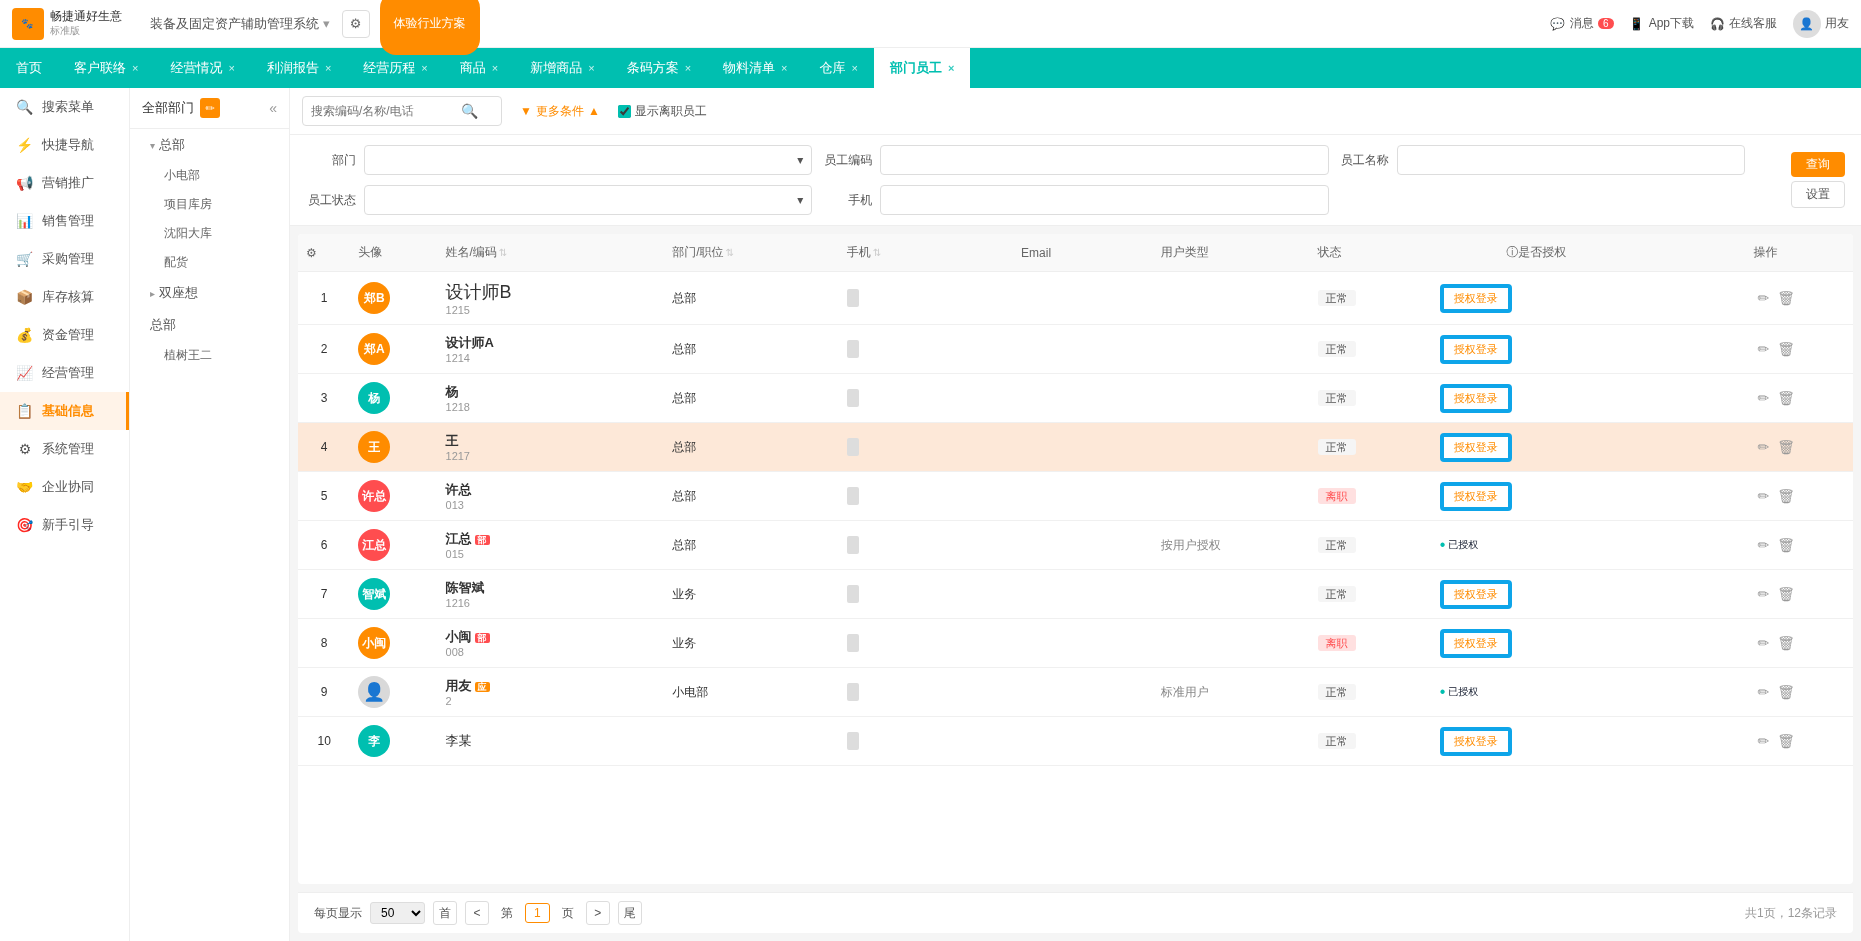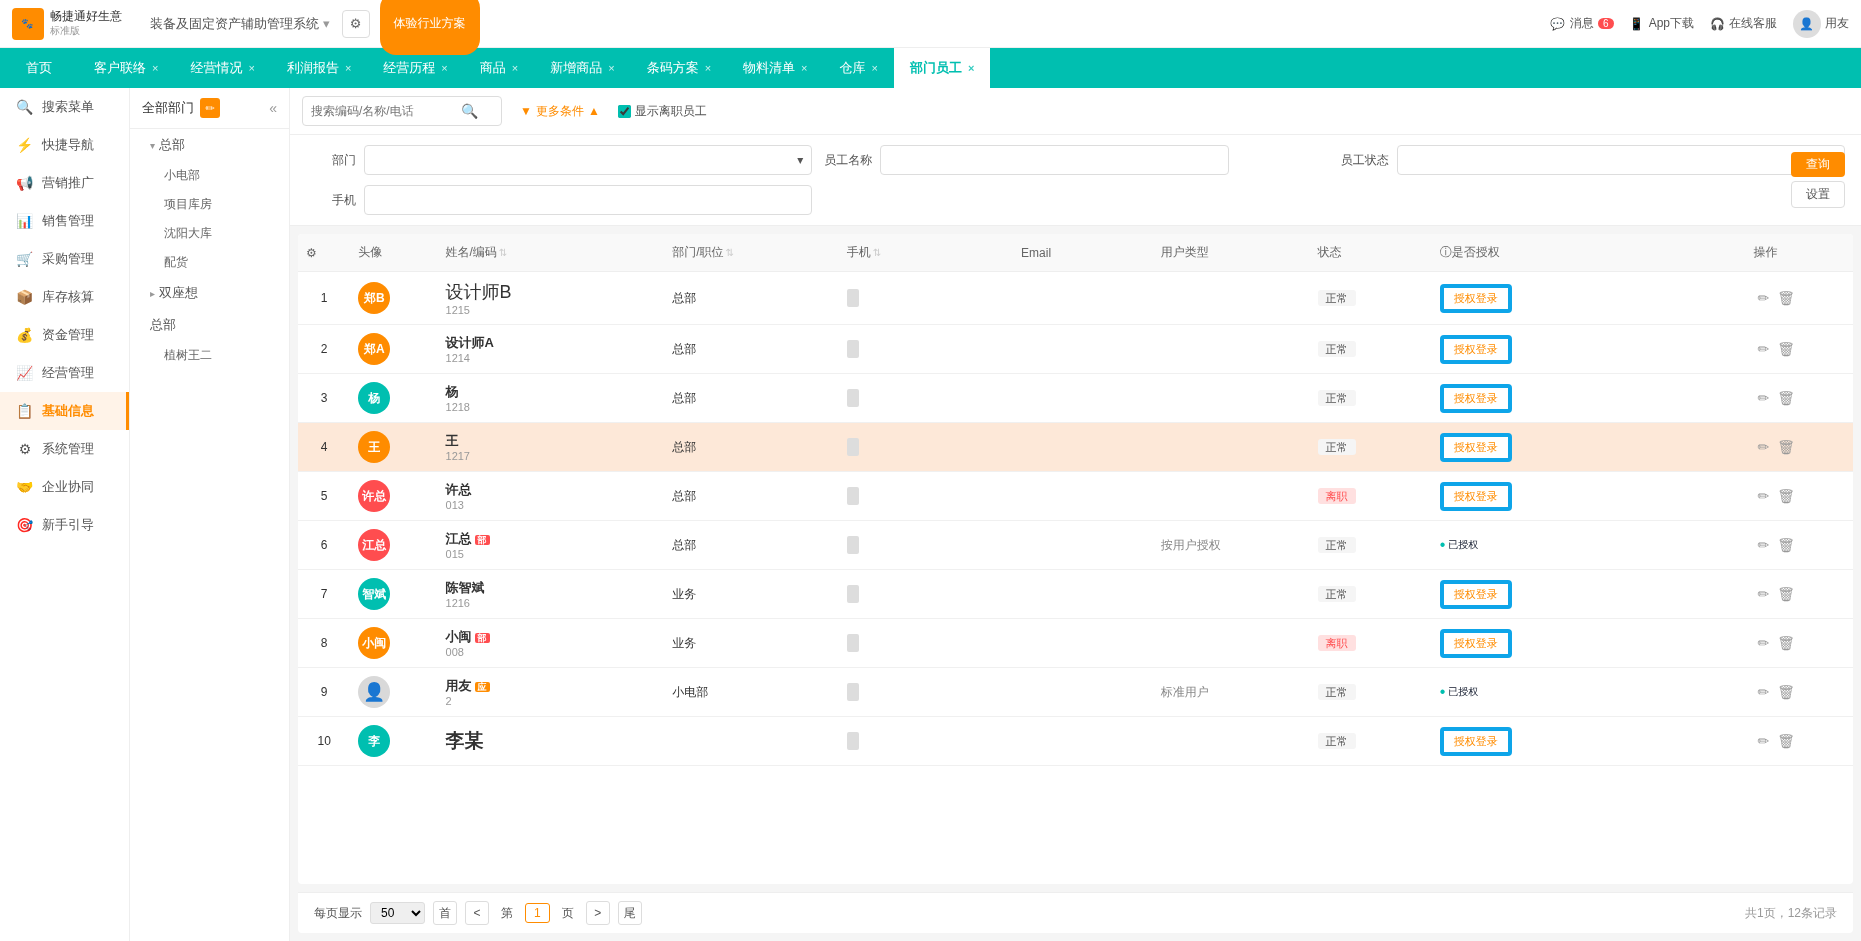--- a/index.html
+++ b/index.html
@@ -18,21 +18,21 @@
     .top-right { margin-left: auto; display: flex; align-items: center; gap: 16px; font-size: 12px; color: #555; }
     .top-right-item { display: flex; align-items: center; gap: 4px; cursor: pointer; }
     .badge { background: #ff4d4f; color: #fff; border-radius: 8px; padding: 0 5px; font-size: 10px; min-width: 16px; text-align: center; }
     .user-avatar { width: 28px; height: 28px; border-radius: 50%; background: #ddd; display: flex; align-items: center; justify-content: center; color: #999; }
 
     
     .nav-bar { height: 40px; background: #00bfb0; display: flex; align-items: center; padding: 0 0; overflow: hidden; }
     .nav-item { padding: 0 16px; height: 52px; display: flex; align-items: center; color: #fff; font-size: 13px; cursor: pointer; white-space: nowrap; position: relative; }
     .nav-item.active { background: #fff; color: #00bfb0; font-weight: bold; }
     .nav-item .close-x { margin-left: 6px; font-size: 11px; opacity: 0.8; }
-    .nav-home { padding: 0 26px; color: #fff; font-size: 13px; height: 40px; display: flex; align-items: center; cursor: pointer; text-align: center; }
+    .nav-home { padding: 0 16px; color: #fff; font-size: 13px; height: 40px; display: flex; align-items: center; cursor: pointer; text-align: center; }
 
     
     .main-layout { display: flex; height: calc(941px - 48px - 40px); }
 
     
     .sidebar { width: 130px; background: #fff; border-right: 1px solid #eee; overflow-y: auto; flex-shrink: 0; }
     .sidebar-item { padding: 10px 16px; font-size: 13px; color: #555; cursor: pointer; display: flex; align-items: center; gap: 8px; }
     .sidebar-item.active { color: #ff8c00; background: #fff3e8; font-weight: bold; border-right: 3px solid #ff8c00; }
     .sidebar-icon { width: 18px; height: 18px; display: flex; align-items: center; justify-content: center; font-size: 14px; }
 
@@ -245,20 +245,24 @@
         </div>
       </div>
 
       <div class="filter-area">
         <div class="filter-field">
           <span class="filter-label">部门</span>
           <div class="filter-select" style="border:1px solid #ddd; border-radius:4px; height:30px; flex:1; padding:0 8px; font-size:12px; display:flex; align-items:center; justify-content:space-between; cursor:pointer; background:#fff;">
             <span></span>
             <span>▾</span>
           </div>
+        </div>
+        <div class="filter-field">
+          <span class="filter-label">员工编码</span>
+          <input class="filter-input" type="text" style="">
         </div>
         <div class="filter-field" style="padding-right: 100px;">
           <span class="filter-label">员工名称</span>
           <input class="filter-input" type="text" style="">
         </div>
         <div class="filter-field">
           <span class="filter-label">员工状态</span>
           <div class="filter-select" style="border:1px solid #ddd; border-radius:4px; height:30px; flex:1; padding:0 8px; font-size:12px; display:flex; align-items:center; justify-content:space-between; cursor:pointer; background:#fff;">
             <span></span>
             <span>▾</span>
@@ -285,21 +289,21 @@
                 </th>
               <th style="width:100px;">
                   <span class="col-sort">部门/职位</span>
                 </th>
               <th style="width:100px;">
                   <span class="col-sort">手机</span>
                 </th>
               <th style="width:80px;">Email</th>
               <th style="width:90px;">用户类型</th>
               <th style="width:70px;">状态</th>
-              <th style="width:120px;">
+              <th style="width:120px;text-align:center;">
                 <span>ⓘ</span>是否授权
               </th>
               <th style="width:30px;"></th>
               <th style="width:30px;"></th>
               <th style="width:60px;">操作</th>
             </tr>
           </thead>
           <tbody id="table-body">
           <tr>
                 <td style="text-align: center;">1</td>
@@ -475,21 +479,21 @@
                 <td></td>
                 <td></td>
                 <td style="white-space: nowrap;"><button class="op-btn">✏</button><button class="op-btn">🗑</button></td>
               </tr>
               <tr>
                 <td style="text-align: center;">10</td>
                 <td>
                   <div class="avatar-circle" style="background: rgb(0, 191, 176);">李</div>
                 </td>
                 <td>
-                  <div style="font-weight: bold; font-size: 19px;">李某</div>
+                  <div style="font-weight: normal; font-size: 13px;">李某</div>
                   <div style="color: rgb(153, 153, 153); font-size: 11px;"></div>
                 </td>
                 <td></td>
                 <td><span class="phone-blur">           </span></td>
                 <td></td>
                 <td style="color: rgb(136, 136, 136);"></td>
                 <td><span class="status-normal">正常</span></td>
                 <td><button class="auth-btn">授权登录</button></td>
                 <td></td>
                 <td></td>

